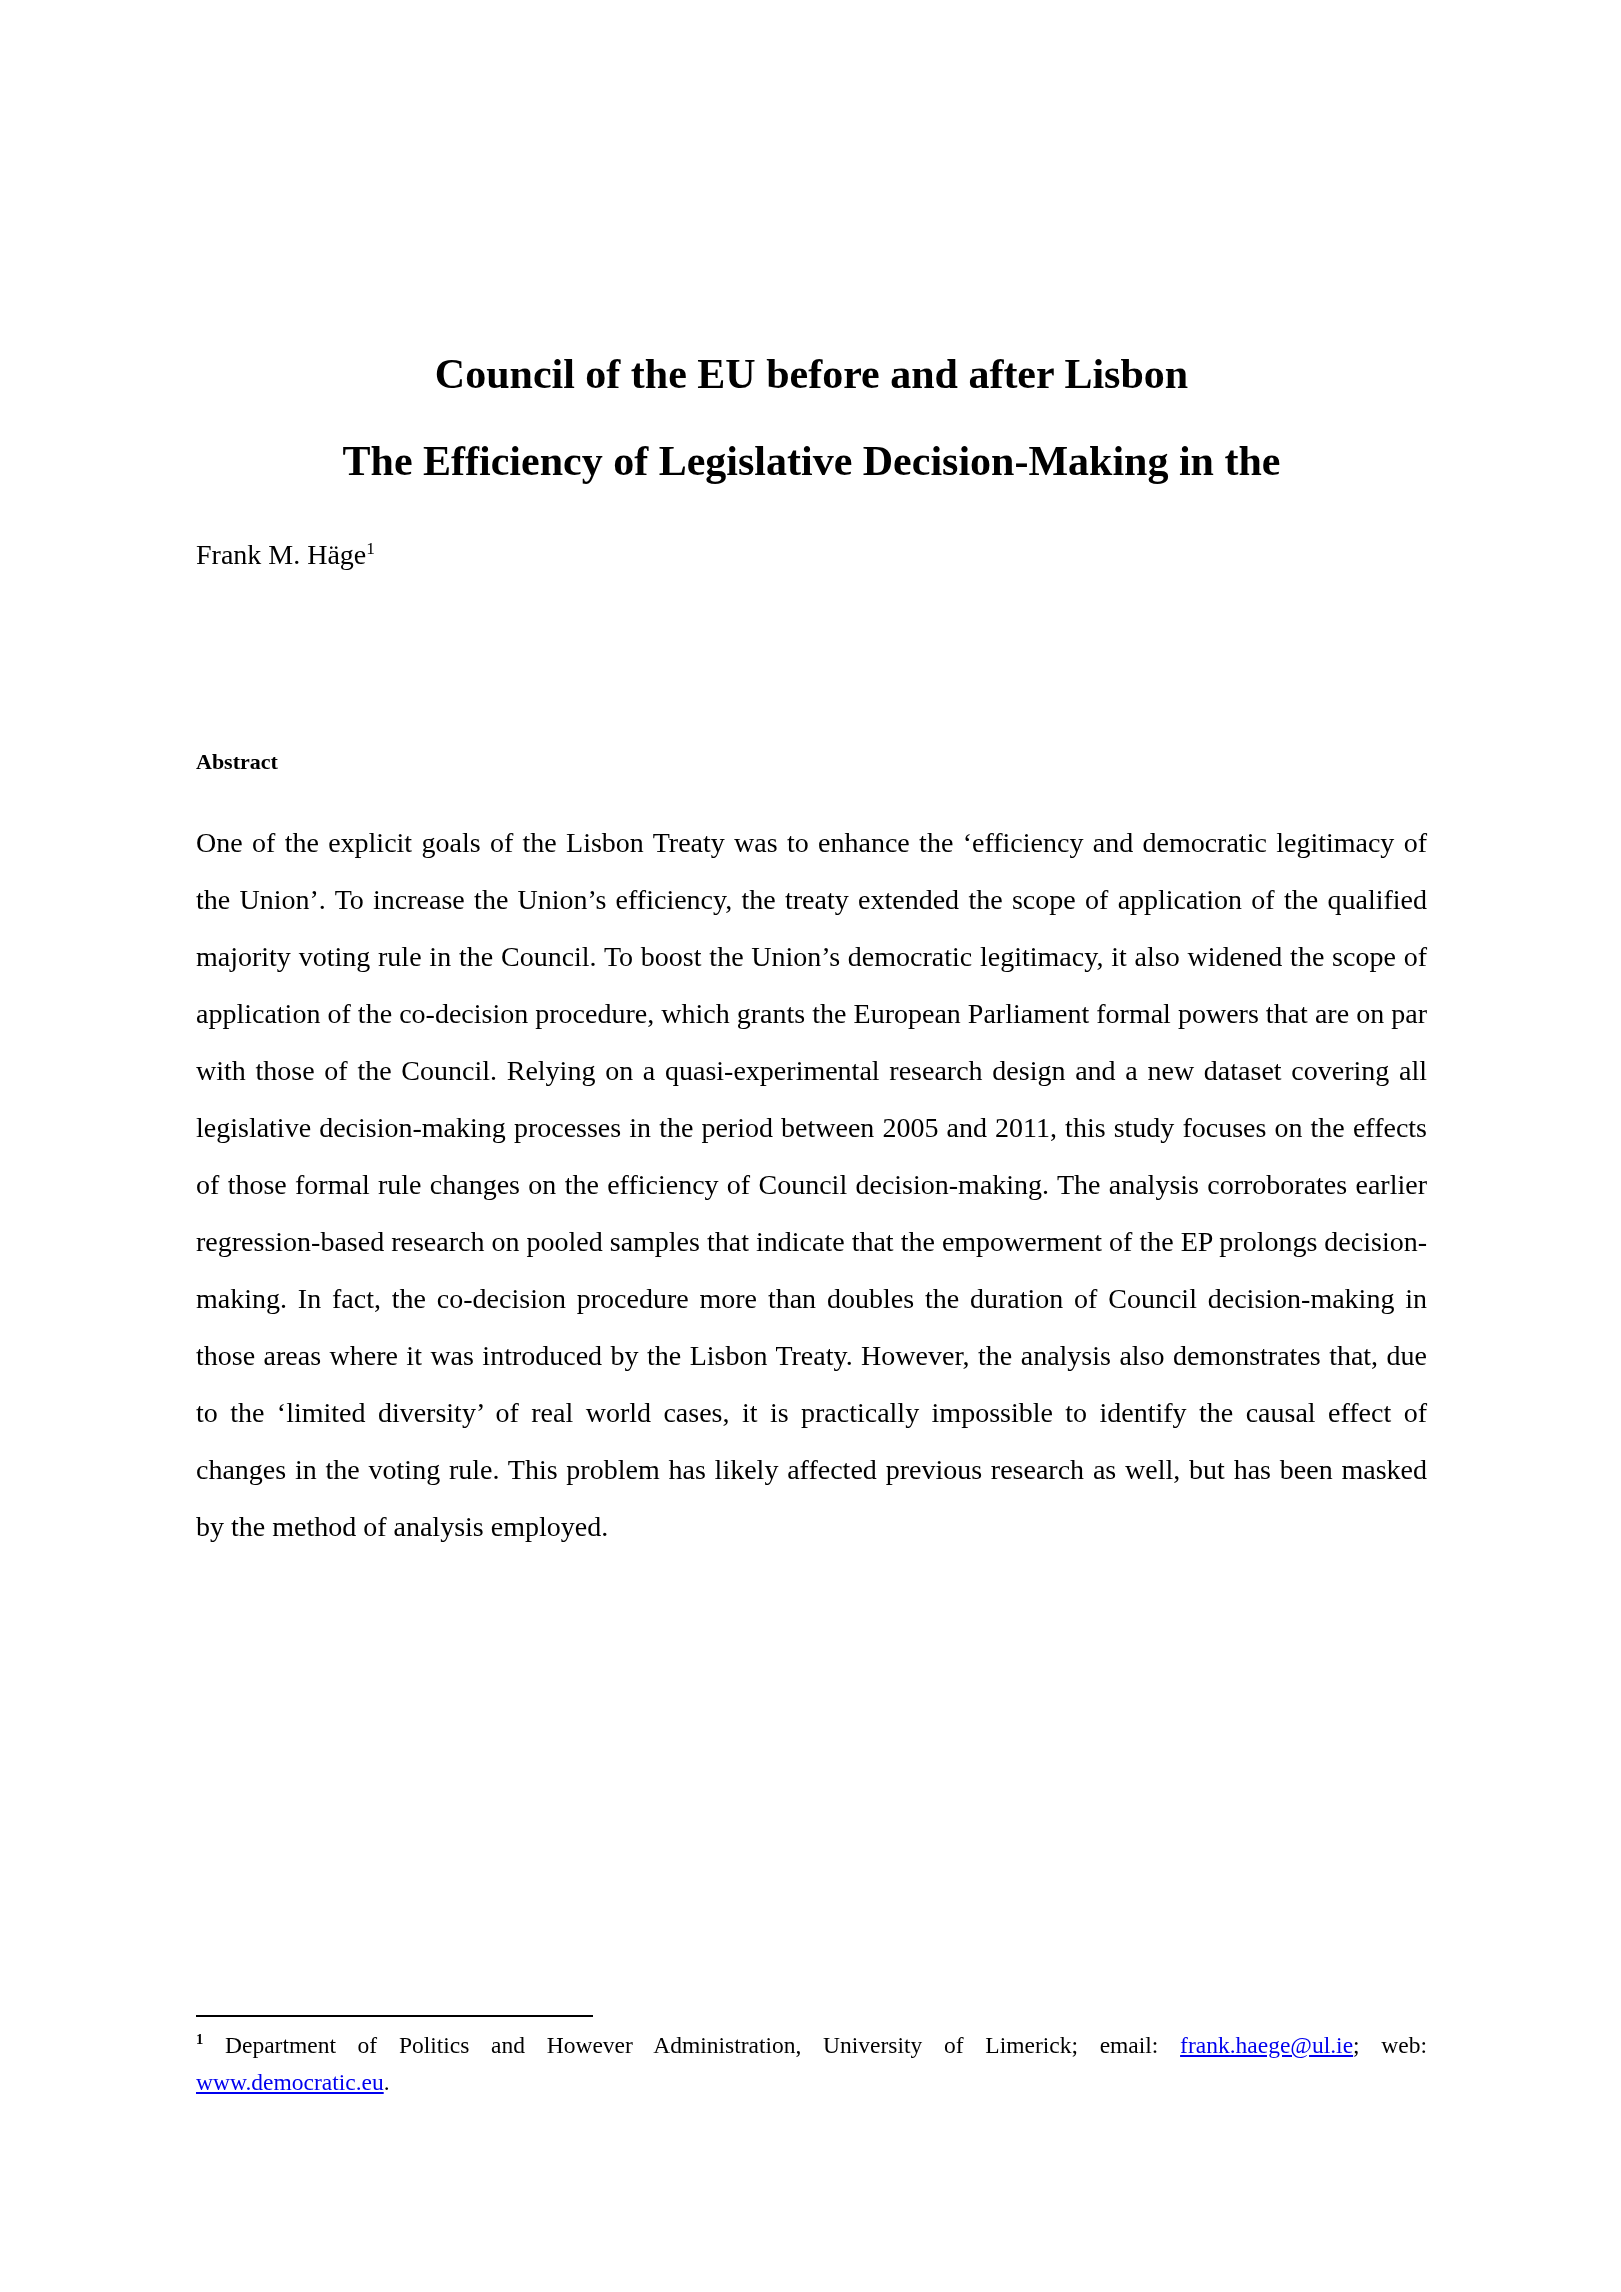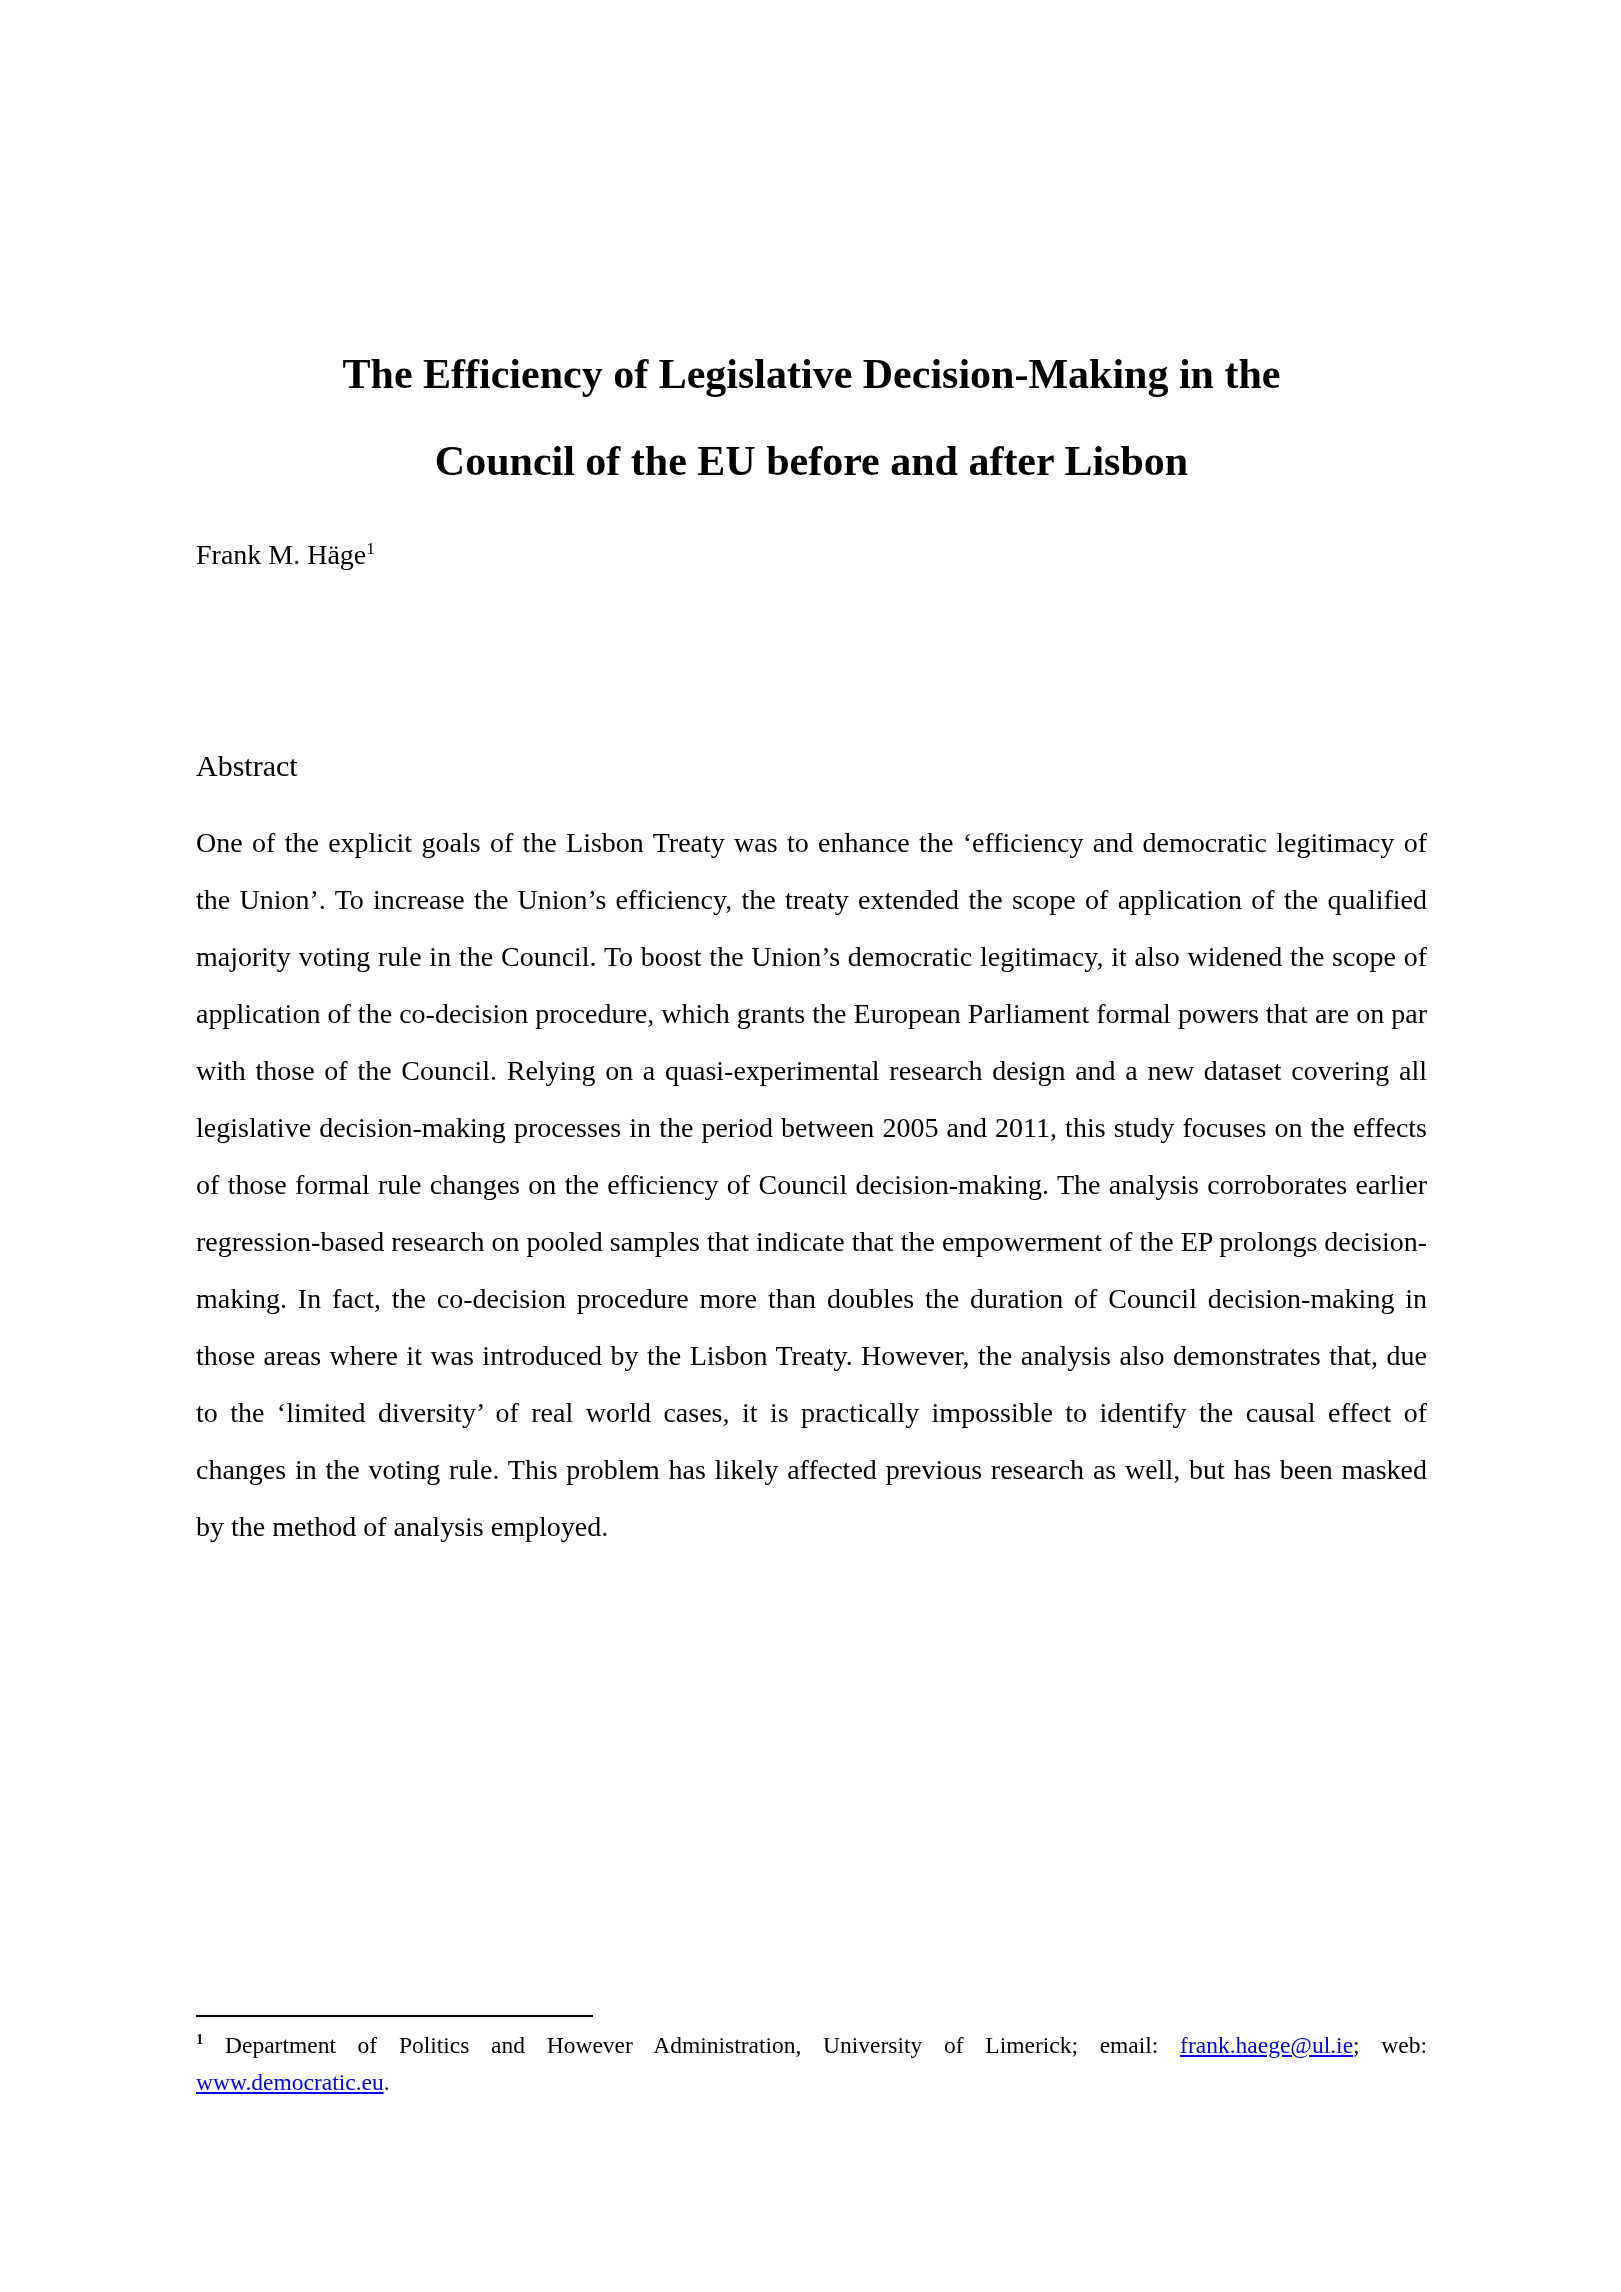--- a/index.html
+++ b/index.html
@@ -30,22 +30,22 @@
     top: 539px;
     width: 1231px;
     text-align: left;
     font-size: 28px;
   }
   .author sup { font-size: 62%; vertical-align: super; line-height: 0; }
   .abstract-heading {
     position: absolute;
     left: 196px;
     top: 749px;
-    font-size: 30px;
-    font-weight: normal;
+    font-size: 22px;
+    font-weight: bold;
   }
   .abstract-body {
     position: absolute;
     left: 196px;
     top: 814px;
     width: 1231px;
     margin: 0;
     font-size: 28px;
     line-height: 57px;
     text-align: justify;
@@ -70,22 +70,22 @@
   }
   .fn-marker { font-size: 62%; vertical-align: super; line-height: 0; font-weight: bold; }
   .link { color: #0000EE; cursor: pointer; }
 </style>
 </head>
 <body>
 
 <div class="page">
 
   <h1 class="title">
+      <span class="title-line">Council of the EU before and after Lisbon</span>
       <span class="title-line">The Efficiency of Legislative Decision-Making in the</span>
-      <span class="title-line">Council of the EU before and after Lisbon</span>
     </h1>
 
   <div class="author"><span>Frank M. Häge</span><sup>1</sup></div>
 
   <div class="abstract-heading">Abstract</div>
 
   <p class="abstract-body">One of the explicit goals of the Lisbon Treaty was to enhance the ‘efficiency and democratic legitimacy of the Union’. To increase the Union’s efficiency, the treaty extended the scope of application of the qualified majority voting rule in the Council. To boost the Union’s democratic legitimacy, it also widened the scope of application of the co-decision procedure, which grants the European Parliament formal powers that are on par with those of the Council. Relying on a quasi-experimental research design and a new dataset covering all legislative decision-making processes in the period between 2005 and 2011, this study focuses on the effects of those formal rule changes on the efficiency of Council decision-making. The analysis corroborates earlier regression-based research on pooled samples that indicate that the empowerment of the EP prolongs decision-making. In fact, the co-decision procedure more than doubles the duration of Council decision-making in those areas where it was introduced by the Lisbon Treaty. However, the analysis also demonstrates that, due to the ‘limited diversity’ of real world cases, it is practically impossible to identify the causal effect of changes in the voting rule. This problem has likely affected previous research as well, but has been masked by the method of analysis employed.</p>
 
   <div class="footnote-rule"></div>
 

